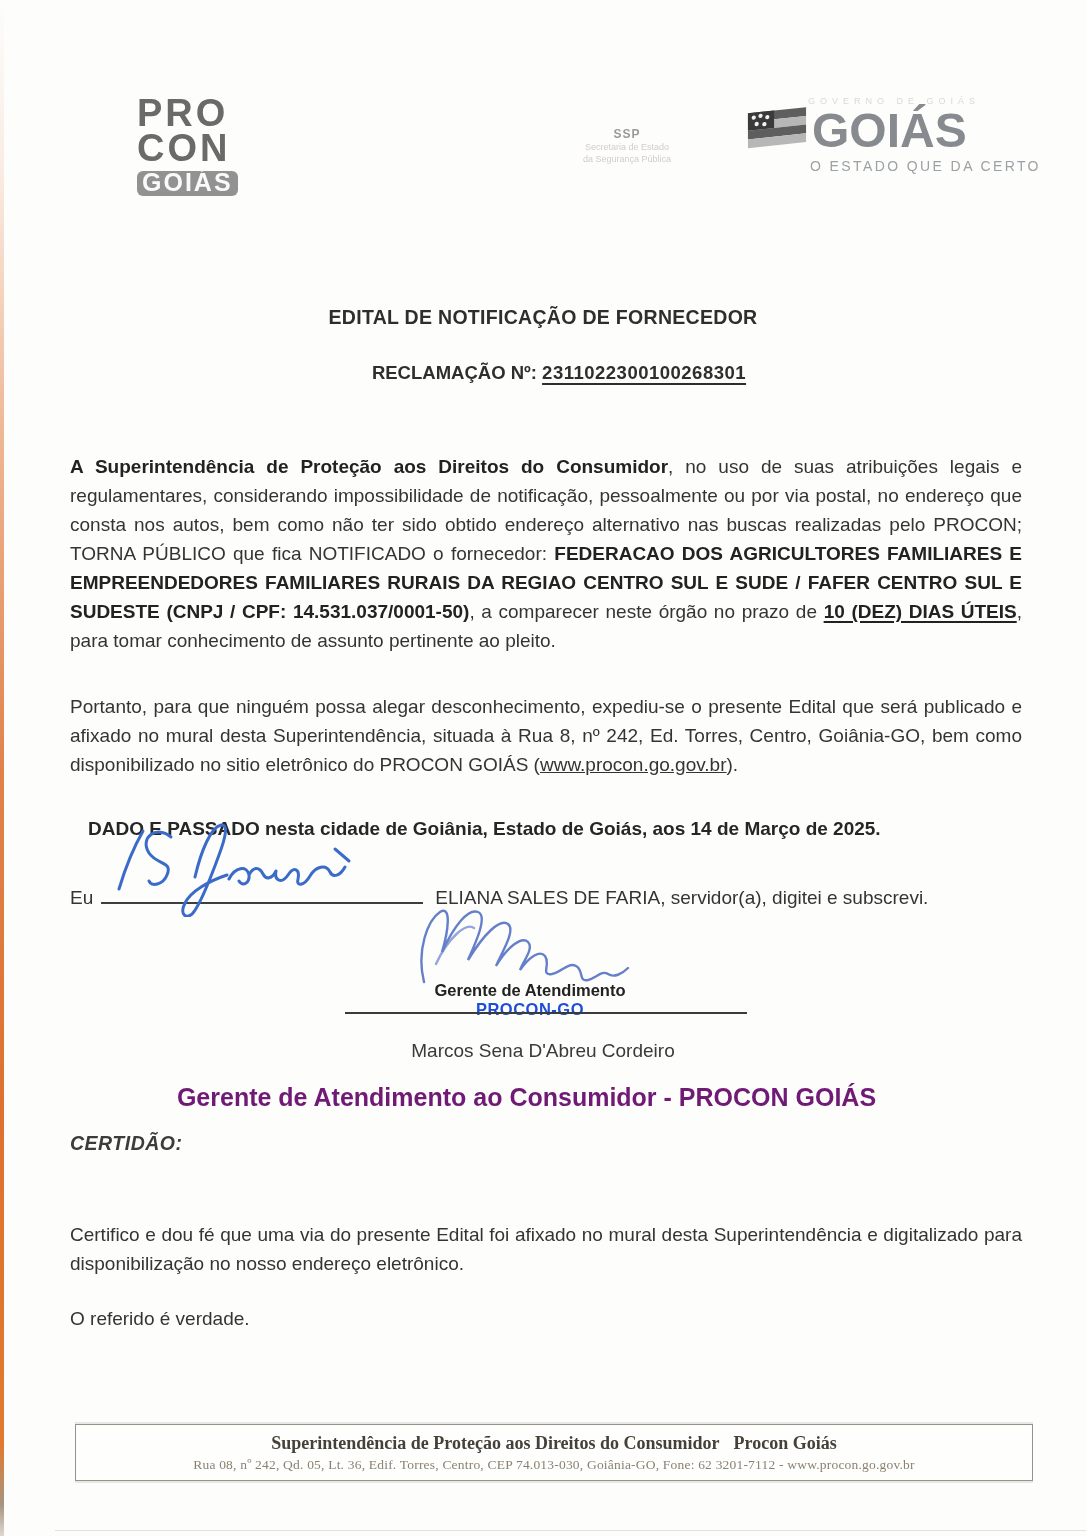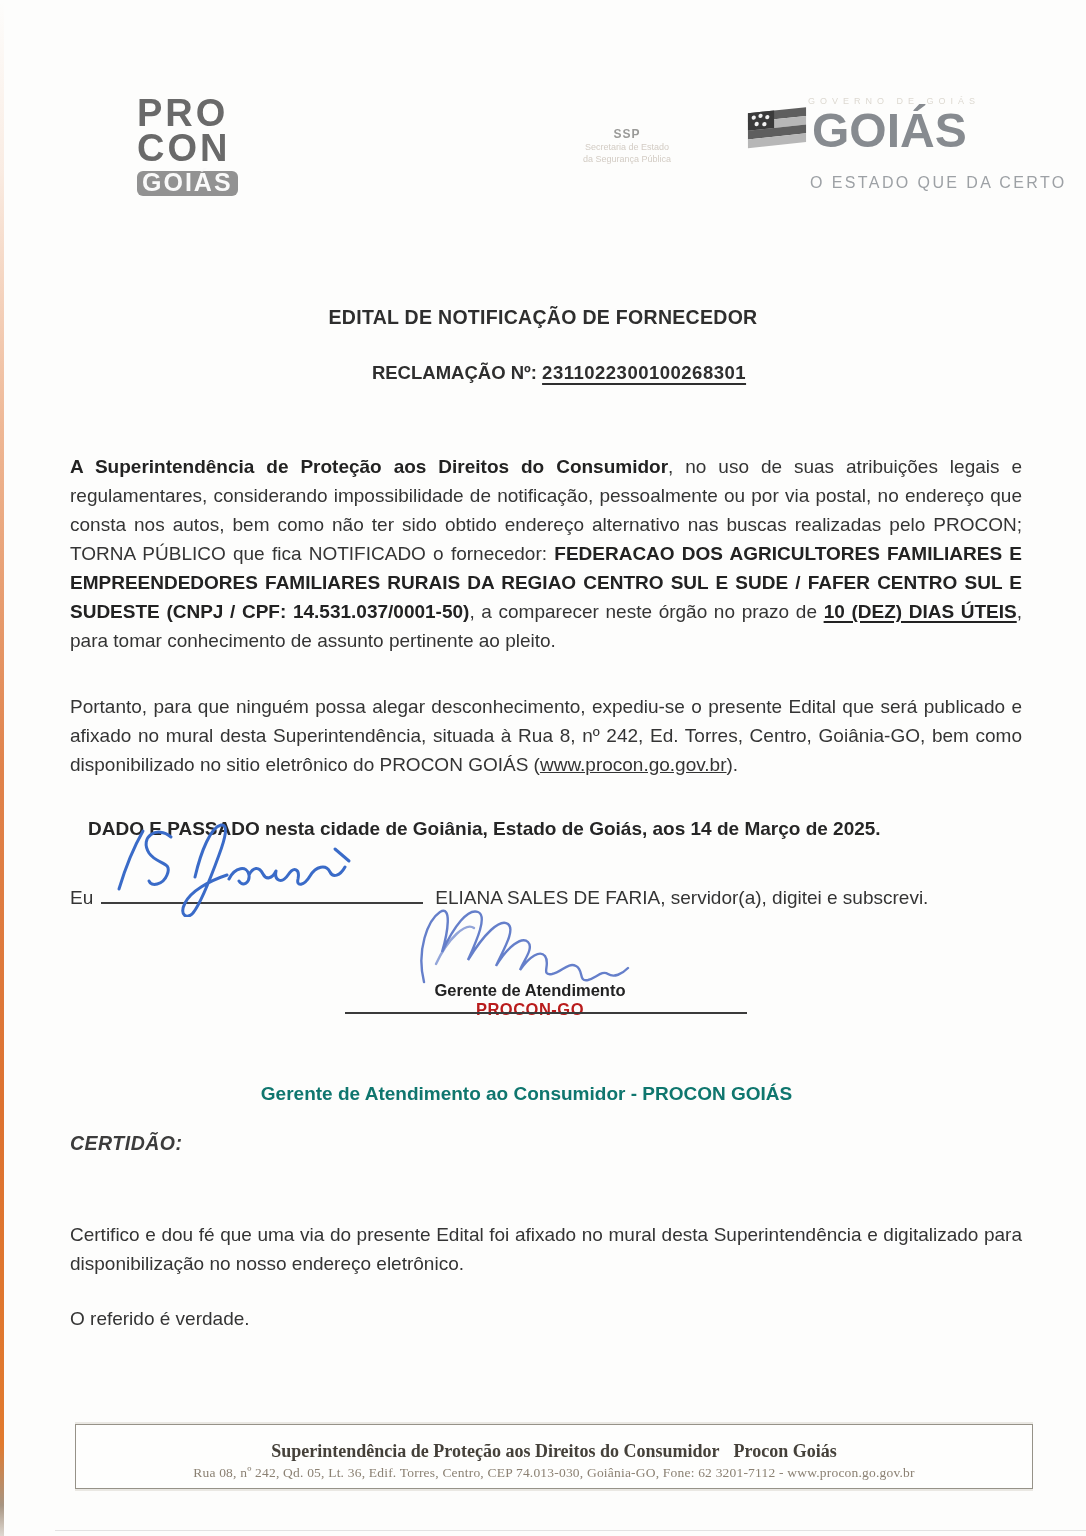--- a/index.html
+++ b/index.html
@@ -20,21 +20,21 @@
         font-weight:700;font-size:25px;letter-spacing:2px;padding:0 5px 2px;border-radius:6px;}
 
   .ssp{position:absolute;left:552px;top:127px;width:150px;text-align:center;}
   .ssp-abbr{font-size:12px;font-weight:700;color:#9a9a98;letter-spacing:1px;}
   .ssp-sub{font-size:9px;color:#d3ccc4;line-height:1.35;}
 
   .goias{position:absolute;left:746px;top:96px;width:260px;}
   .goias-over{font-size:9px;letter-spacing:5px;color:#ddd9d1;padding-left:62px;white-space:nowrap;}
   .goias-row{display:flex;align-items:center;gap:4px;}
   .goias-name{font-size:48px;font-weight:800;color:#878b90;line-height:1;}
-  .goias-tag{font-size:16px;letter-spacing:2.4px;color:#9da1a5;padding-left:64px;white-space:nowrap;margin-top:18px;}
+  .goias-tag{font-size:14px;letter-spacing:2.4px;color:#9da1a5;padding-left:64px;white-space:nowrap;margin-top:2px;}
 
   
   .doc-title{position:absolute;top:306px;left:0;width:100%;text-align:center;
         font-size:19.5px;font-weight:700;color:#2e2e2e;letter-spacing:0.3px;}
   .claim{position:absolute;top:362px;left:16px;width:100%;text-align:center;
         font-size:18.5px;font-weight:700;color:#2e2e2e;}
   .claim-number{text-decoration:underline;text-decoration-thickness:2px;
         text-underline-offset:4px;letter-spacing:0.5px;}
 
   
@@ -57,37 +57,37 @@
   .sig-svg{position:absolute;left:8px;bottom:-20px;}
 
   
   .scribble{position:absolute;left:408px;top:898px;}
   .stamp-name{position:absolute;left:280px;top:951px;width:500px;text-align:center;
         font-family:"Liberation Serif",serif;font-style:italic;font-weight:700;
         font-size:24px;color:#1e1e1e;}
   .stamp-role{position:absolute;left:280px;top:981px;width:500px;text-align:center;
         font-size:16.5px;font-weight:700;color:#222;}
   .stamp-org{position:absolute;left:280px;top:1000px;width:500px;text-align:center;
-        font-size:16.5px;font-weight:700;color:#b91c1c;letter-spacing:0.5px;}
+        font-size:16.5px;font-weight:700;color:#1d4ed8;letter-spacing:0.5px;}
   .strike{position:absolute;left:345px;top:1012px;width:402px;border-top:2.5px solid #3b3b3b;}
 
   .typed-name{position:absolute;left:0;top:1040px;width:1086px;text-align:center;
         font-size:19px;color:#3a3a3a;}
   .typed-title{position:absolute;left:0;top:1083px;width:1053px;text-align:center;
-        font-size:19px;font-weight:700;color:#0f766e;}
+        font-size:25px;font-weight:700;color:#701a75;}
 
   .cert-head{position:absolute;left:70px;top:1132px;font-size:19.5px;font-weight:700;
         color:#3c3c3c;letter-spacing:0.5px;font-style:italic;}
   .cert-body{top:1180px;}
   .cert-close{top:1264px;}
 
   
   .footer{position:absolute;left:75px;top:1424px;width:956px;border:1px solid #969288;
         background:#fefefd;box-shadow:0 -2px 0 0 #eae8e3, 0 2px 0 0 #eae8e3;
-        padding:16px 0 7px;text-align:center;font-family:"Liberation Serif",serif;}
+        padding:8px 0 7px;text-align:center;font-family:"Liberation Serif",serif;}
   .footer-l1{font-size:18px;font-weight:700;color:#45413a;}
   .footer-gap{display:inline-block;width:14px;}
   .footer-l2{font-size:13.5px;color:#8b8173;margin-top:3px;letter-spacing:0.2px;}
 
   .scanline{position:absolute;left:55px;bottom:5px;width:1031px;height:1px;background:#e2e2e2;}
 </style>
 </head>
 <body>
 
 <div class="page">
@@ -163,20 +163,21 @@
     <svg width="235" height="88" viewBox="0 0 235 88" fill="none" stroke="#5572c5" stroke-width="2.4" stroke-linecap="round" opacity="0.9">
       <path d="M16,84 C8,52 20,22 32,14 C44,7 40,34 34,54 C46,28 60,10 70,14 C80,18 68,44 60,62 C76,36 92,20 100,26 C108,32 94,54 88,68 C100,48 114,38 120,44 C126,50 116,62 112,72 C122,58 132,52 137,58 C143,66 132,78 144,76 C154,74 160,64 168,68 C176,72 170,84 180,82 C188,80 194,72 200,76 C206,80 214,76 220,70"></path>
       <path d="M28,66 C40,40 58,24 66,30" opacity="0.7"></path>
     </svg>
   </div>
 
   <div class="stamp-role">Gerente de Atendimento</div>
   <div class="stamp-org">PROCON-GO</div>
   <div class="strike"></div>
 
+  <div class="typed-name">Marcos Sena D'Abreu Cordeiro</div>
   <div class="typed-title">Gerente de Atendimento ao Consumidor - PROCON GOIÁS</div>
 
   <div class="cert-head">CERTIDÃO:</div>
   <div class="para cert-close">O referido é verdade.</div>
   <div class="para cert-body">Certifico e dou fé que uma via do presente Edital foi afixado no mural desta Superintendência e digitalizado para disponibilização no nosso endereço eletrônico.</div>
 
   <div class="footer">
     <div class="footer-l1">
       <span>Superintendência de Proteção aos Direitos do Consumidor</span><span class="footer-gap"></span><span>Procon Goiás</span>
     </div>

